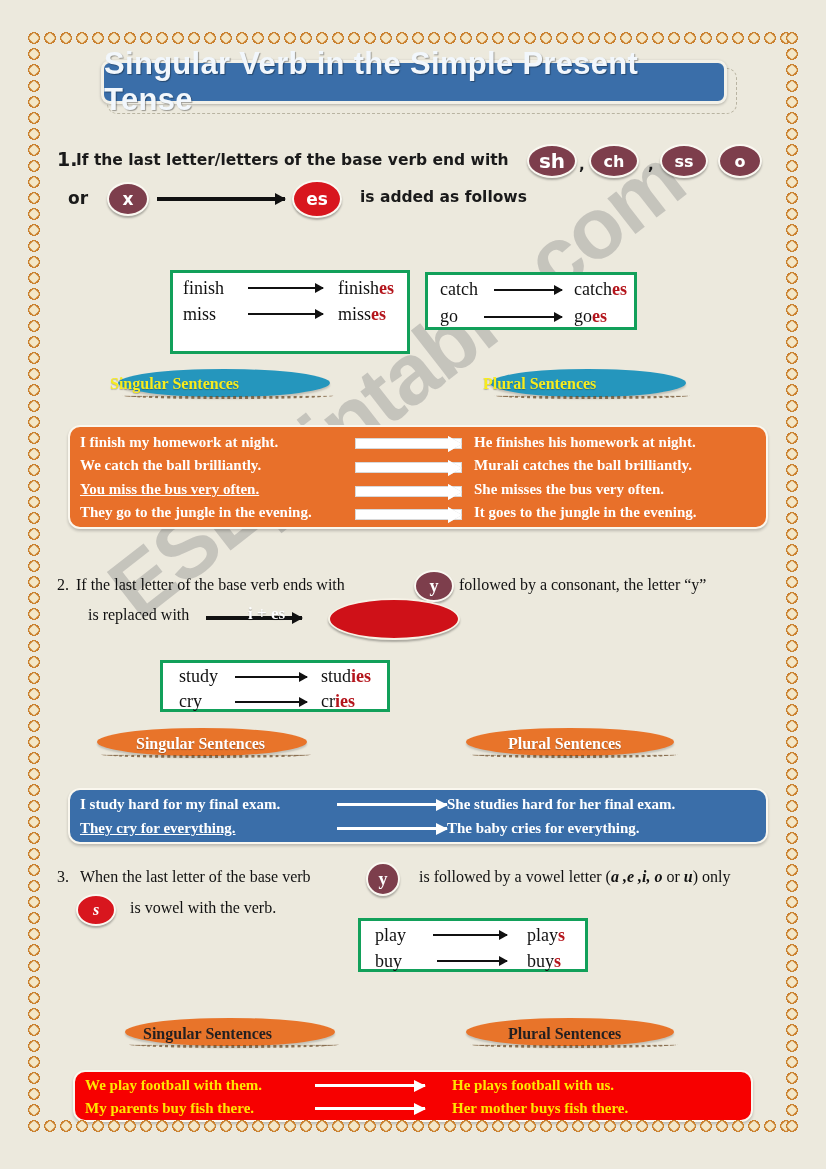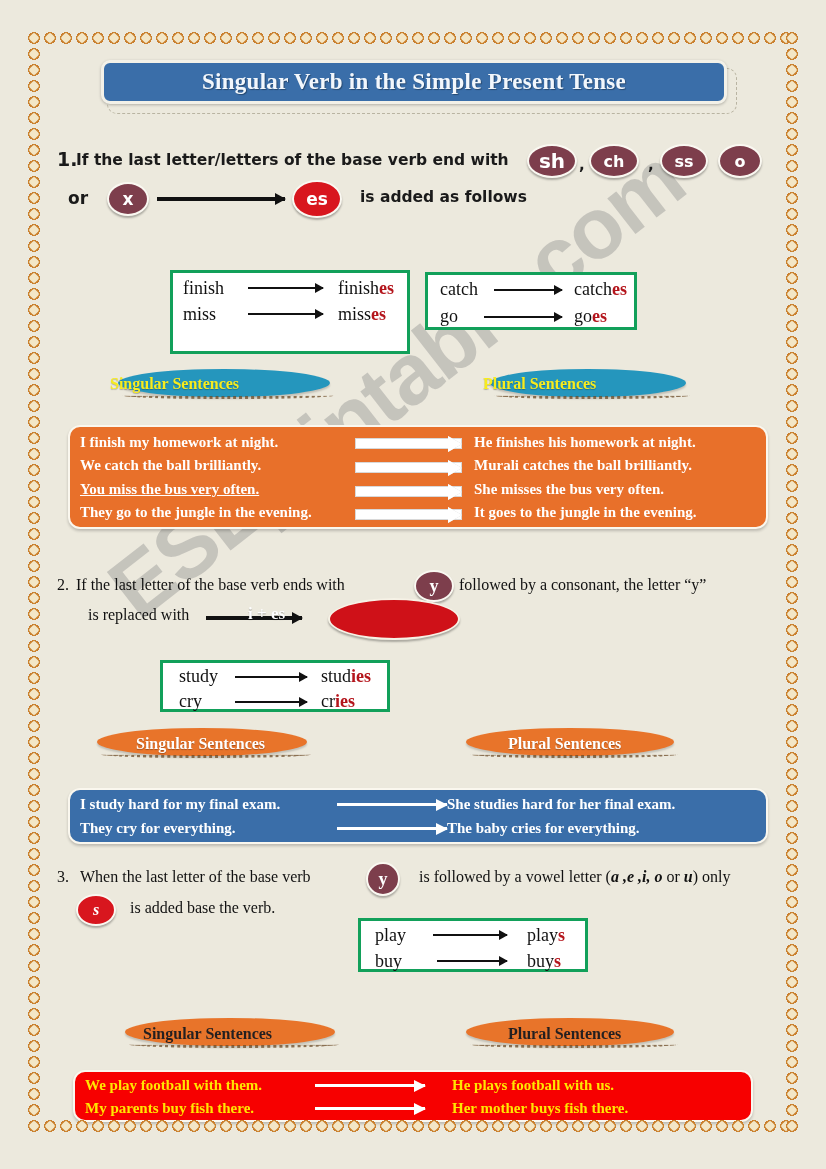--- a/index.html
+++ b/index.html
@@ -84,23 +84,23 @@
     width:626px;height:44px;
     background:#3a6ea9;
     border:3px solid #f3f1e8;
     border-radius:9px;
     box-sizing:border-box;
     display:flex;align-items:center;justify-content:center;
     box-shadow:0 1px 3px rgba(0,0,0,.25);
   }
   .title-box span{
     color:#f2f7fc;
-    font-family:Liberation Serif, serif;
+    font-family:Liberation Sans, sans-serif;
     font-weight:bold;
-    font-size:23px;
+    font-size:31px;
     letter-spacing:.3px;
     text-shadow:1px 1px 1px rgba(0,0,0,.35);
   }
 
   
   .rule{
     position:absolute;
     font-family:"DejaVu Sans",sans-serif;
     font-weight:bold;
     font-size:15.5px;
@@ -346,37 +346,37 @@
     <div class="ell orange" style="left:97px;top:728px;width:210px;height:28px;"></div>
     <div class="ell-underline" style="left:101px;top:751px;width:210px;"></div>
     <div class="ell-label white" style="left:136px;top:735px;">Singular Sentences</div>
 
     <div class="ell orange" style="left:466px;top:728px;width:208px;height:28px;"></div>
     <div class="ell-underline" style="left:470px;top:751px;width:208px;"></div>
     <div class="ell-label white" style="left:508px;top:735px;">Plural Sentences</div>
 
     <div class="panel blue" style="left:68px;top:788px;width:700px;height:56px;"></div>
     <div class="sent white" style="left:80px;top:796px;">I study hard for my final exam.</div>
-    <div class="sent white" style="left:80px;top:820px;">They cry for everything.</div>
+    <div class="sent white" style="left:80px;top:820px;text-decoration:underline;">They cry for everything.</div>
     <div class="arrow white" style="left:337px;top:803px;width:110px;"></div>
     <div class="arrow white" style="left:337px;top:827px;width:110px;"></div>
     <div class="sent white" style="left:447px;top:796px;">She studies hard for her final exam.</div>
     <div class="sent white" style="left:447px;top:820px;">The  baby cries for everything.</div>
 
     <div class="rule-serif" style="left:57px;top:868px;">3.</div>
     <div class="rule-serif" style="left:80px;top:868px;">When the last letter  of the base verb</div>
     <div class="badge maroon" style="left:366px;top:862px;width:34px;height:34px;font-size:18px;font-family:'Liberation Serif',serif;">
       <span>y</span>
     </div>
     <div class="rule-serif" style="left:419px;top:868px;"><span>is followed by a vowel letter (</span><em style="font-weight:bold;">a ,e ,i, o</em><span> or </span><em style="font-weight:bold;">u</em><span>) only</span></div>
 
     <div class="badge red" style="left:76px;top:894px;width:40px;height:32px;font-size:16px;font-family:'Liberation Serif',serif;font-style:italic;">
       <span>s</span>
     </div>
-    <div class="rule-serif" style="left:130px;top:899px;">is added base the verb.</div>
+    <div class="rule-serif" style="left:130px;top:899px;">is vowel with the verb.</div>
 
     <div class="verbbox" style="left:358px;top:918px;width:230px;height:54px;">
       <div class="verbrow" style="height:26px;margin-top:1px;text-decoration:underline;">
         <span class="vb-base" style="left:14px;">play</span>
         <span class="arrow thin" style="left:72px;top:12px;width:74px;position:absolute;"></span>
         <span class="vb-res" style="left:166px;"><span>play</span><span class="hl">s</span></span>
       </div>
       <div class="verbrow" style="height:26px;">
         <span class="vb-base" style="left:14px;">buy</span>
         <span class="arrow thin" style="left:76px;top:12px;width:70px;position:absolute;"></span>

